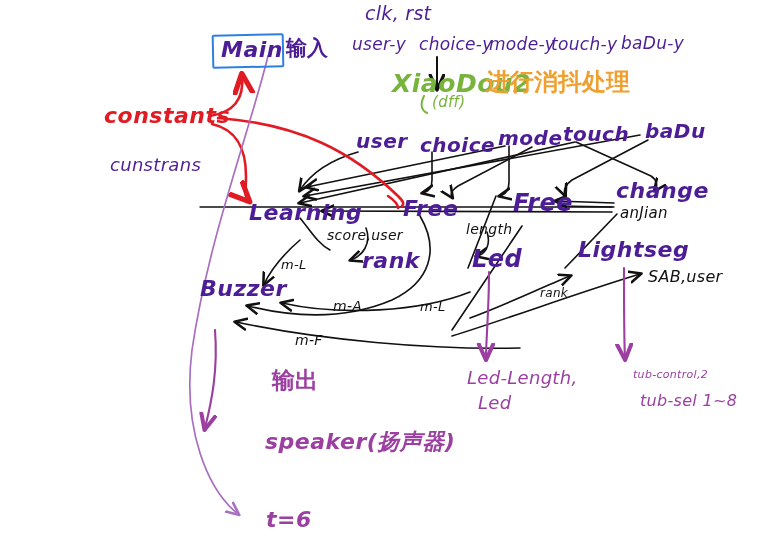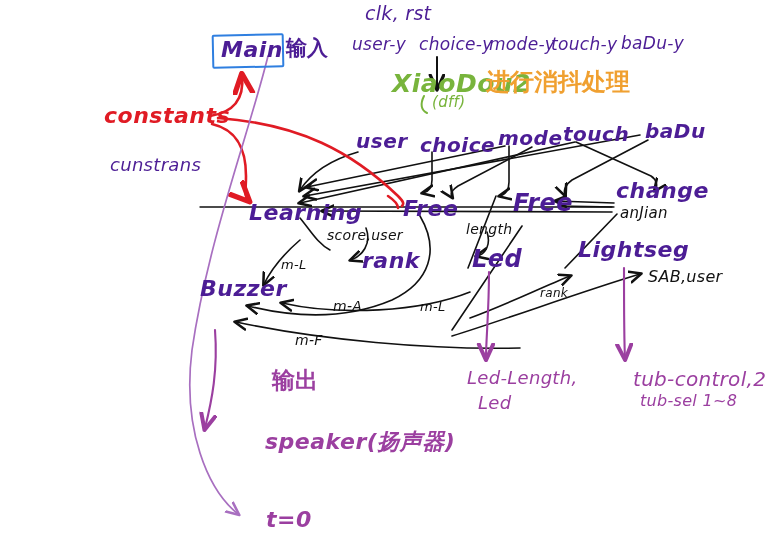--- a/index.html
+++ b/index.html
@@ -172,17 +172,17 @@
   <div class="lbl hand2 black" style="left:540px;top:287px;font-size:12px;">rank</div>
   <div class="lbl hand2 black" style="left:648px;top:269px;font-size:16px;">SAB,user</div>
 
   <div class="lbl hand red" style="left:104px;top:105px;font-size:22px;">constants</div>
   <div class="lbl hand2 blue" style="left:110px;top:156px;font-size:18px;">cunstrans</div>
 
   <div class="lbl cjk purple" style="left:272px;top:369px;font-size:23px;">输出</div>
   <div class="lbl hand2 purple" style="left:467px;top:369px;font-size:18px;">Led-Length,</div>
   <div class="lbl hand purple" style="left:265px;top:431px;font-size:22px;">speaker(扬声器)</div>
   <div class="lbl hand2 purple" style="left:478px;top:394px;font-size:18px;">Led</div>
-  <div class="lbl hand2 purple" style="left:633px;top:369px;font-size:20px;">tub-control,2</div>
+  <div class="lbl hand2 purple" style="left:633px;top:369px;font-size:11px;">tub-control,2</div>
   <div class="lbl hand2 purple" style="left:640px;top:393px;font-size:16px;">tub-sel 1~8</div>
-  <div class="lbl hand purple" style="left:266px;top:509px;font-size:22px;">t=0</div>
+  <div class="lbl hand purple" style="left:266px;top:509px;font-size:22px;">t=6</div>
 
 </div>
 
 </body></html>

